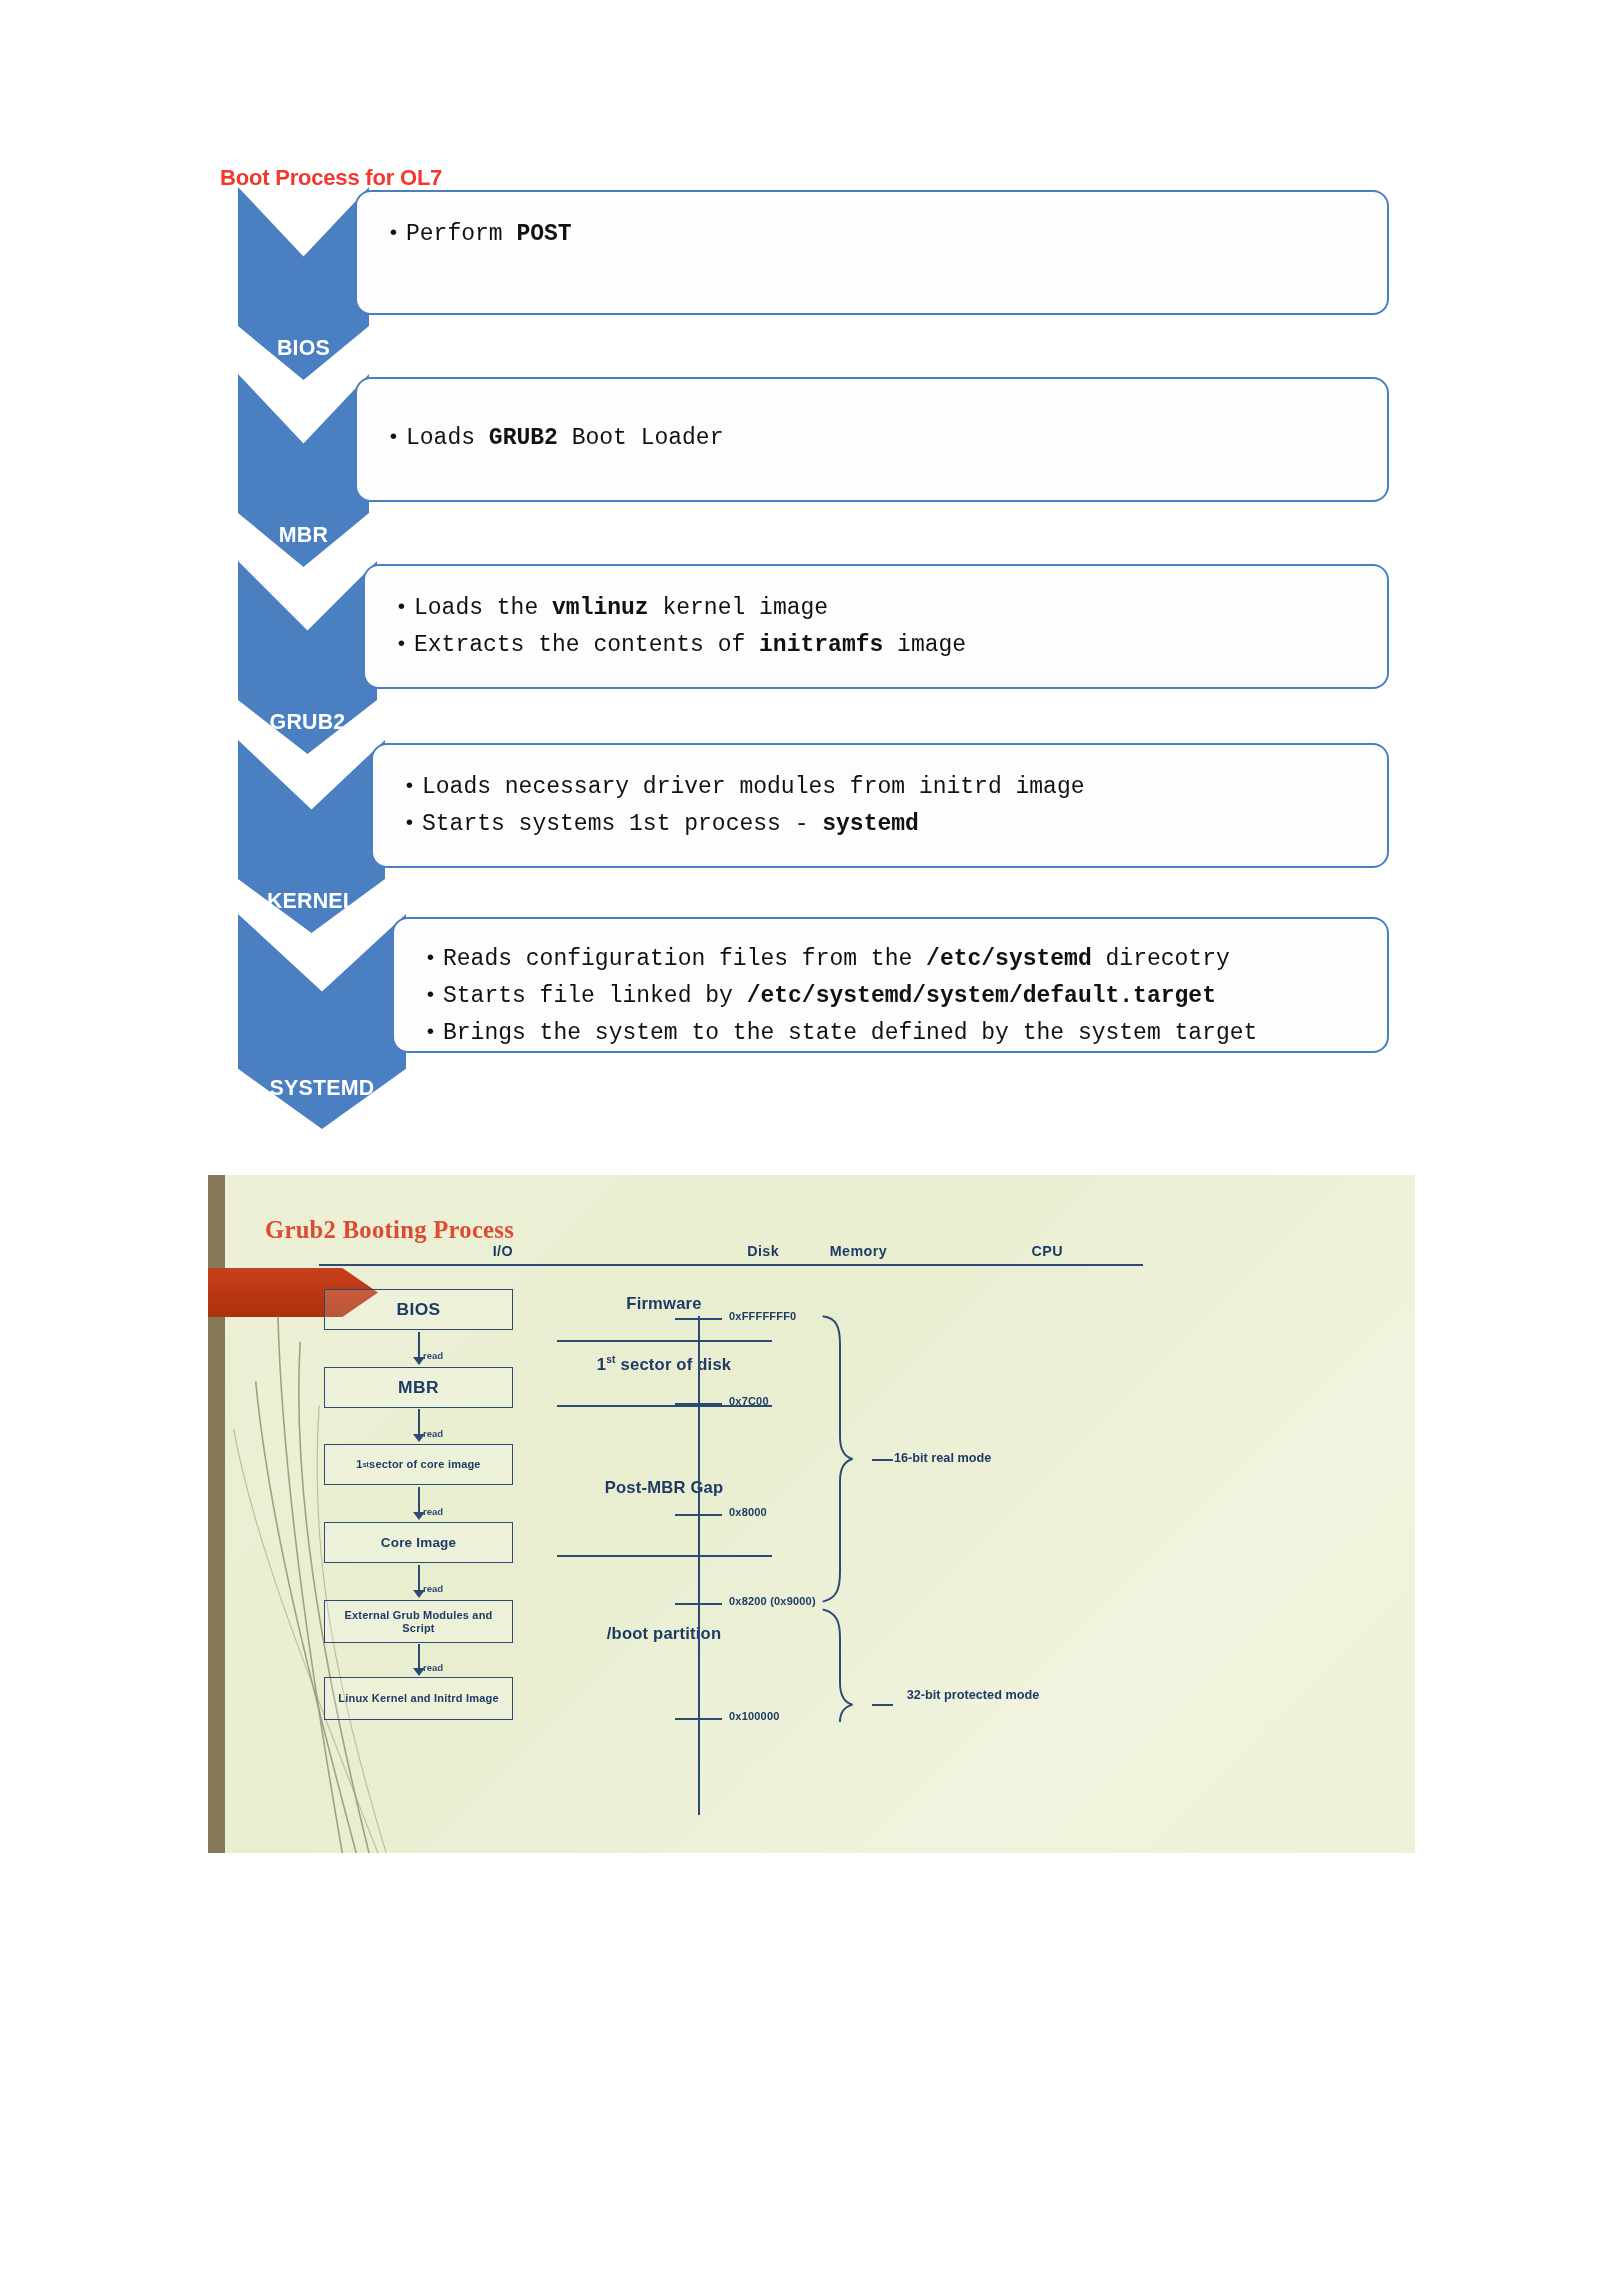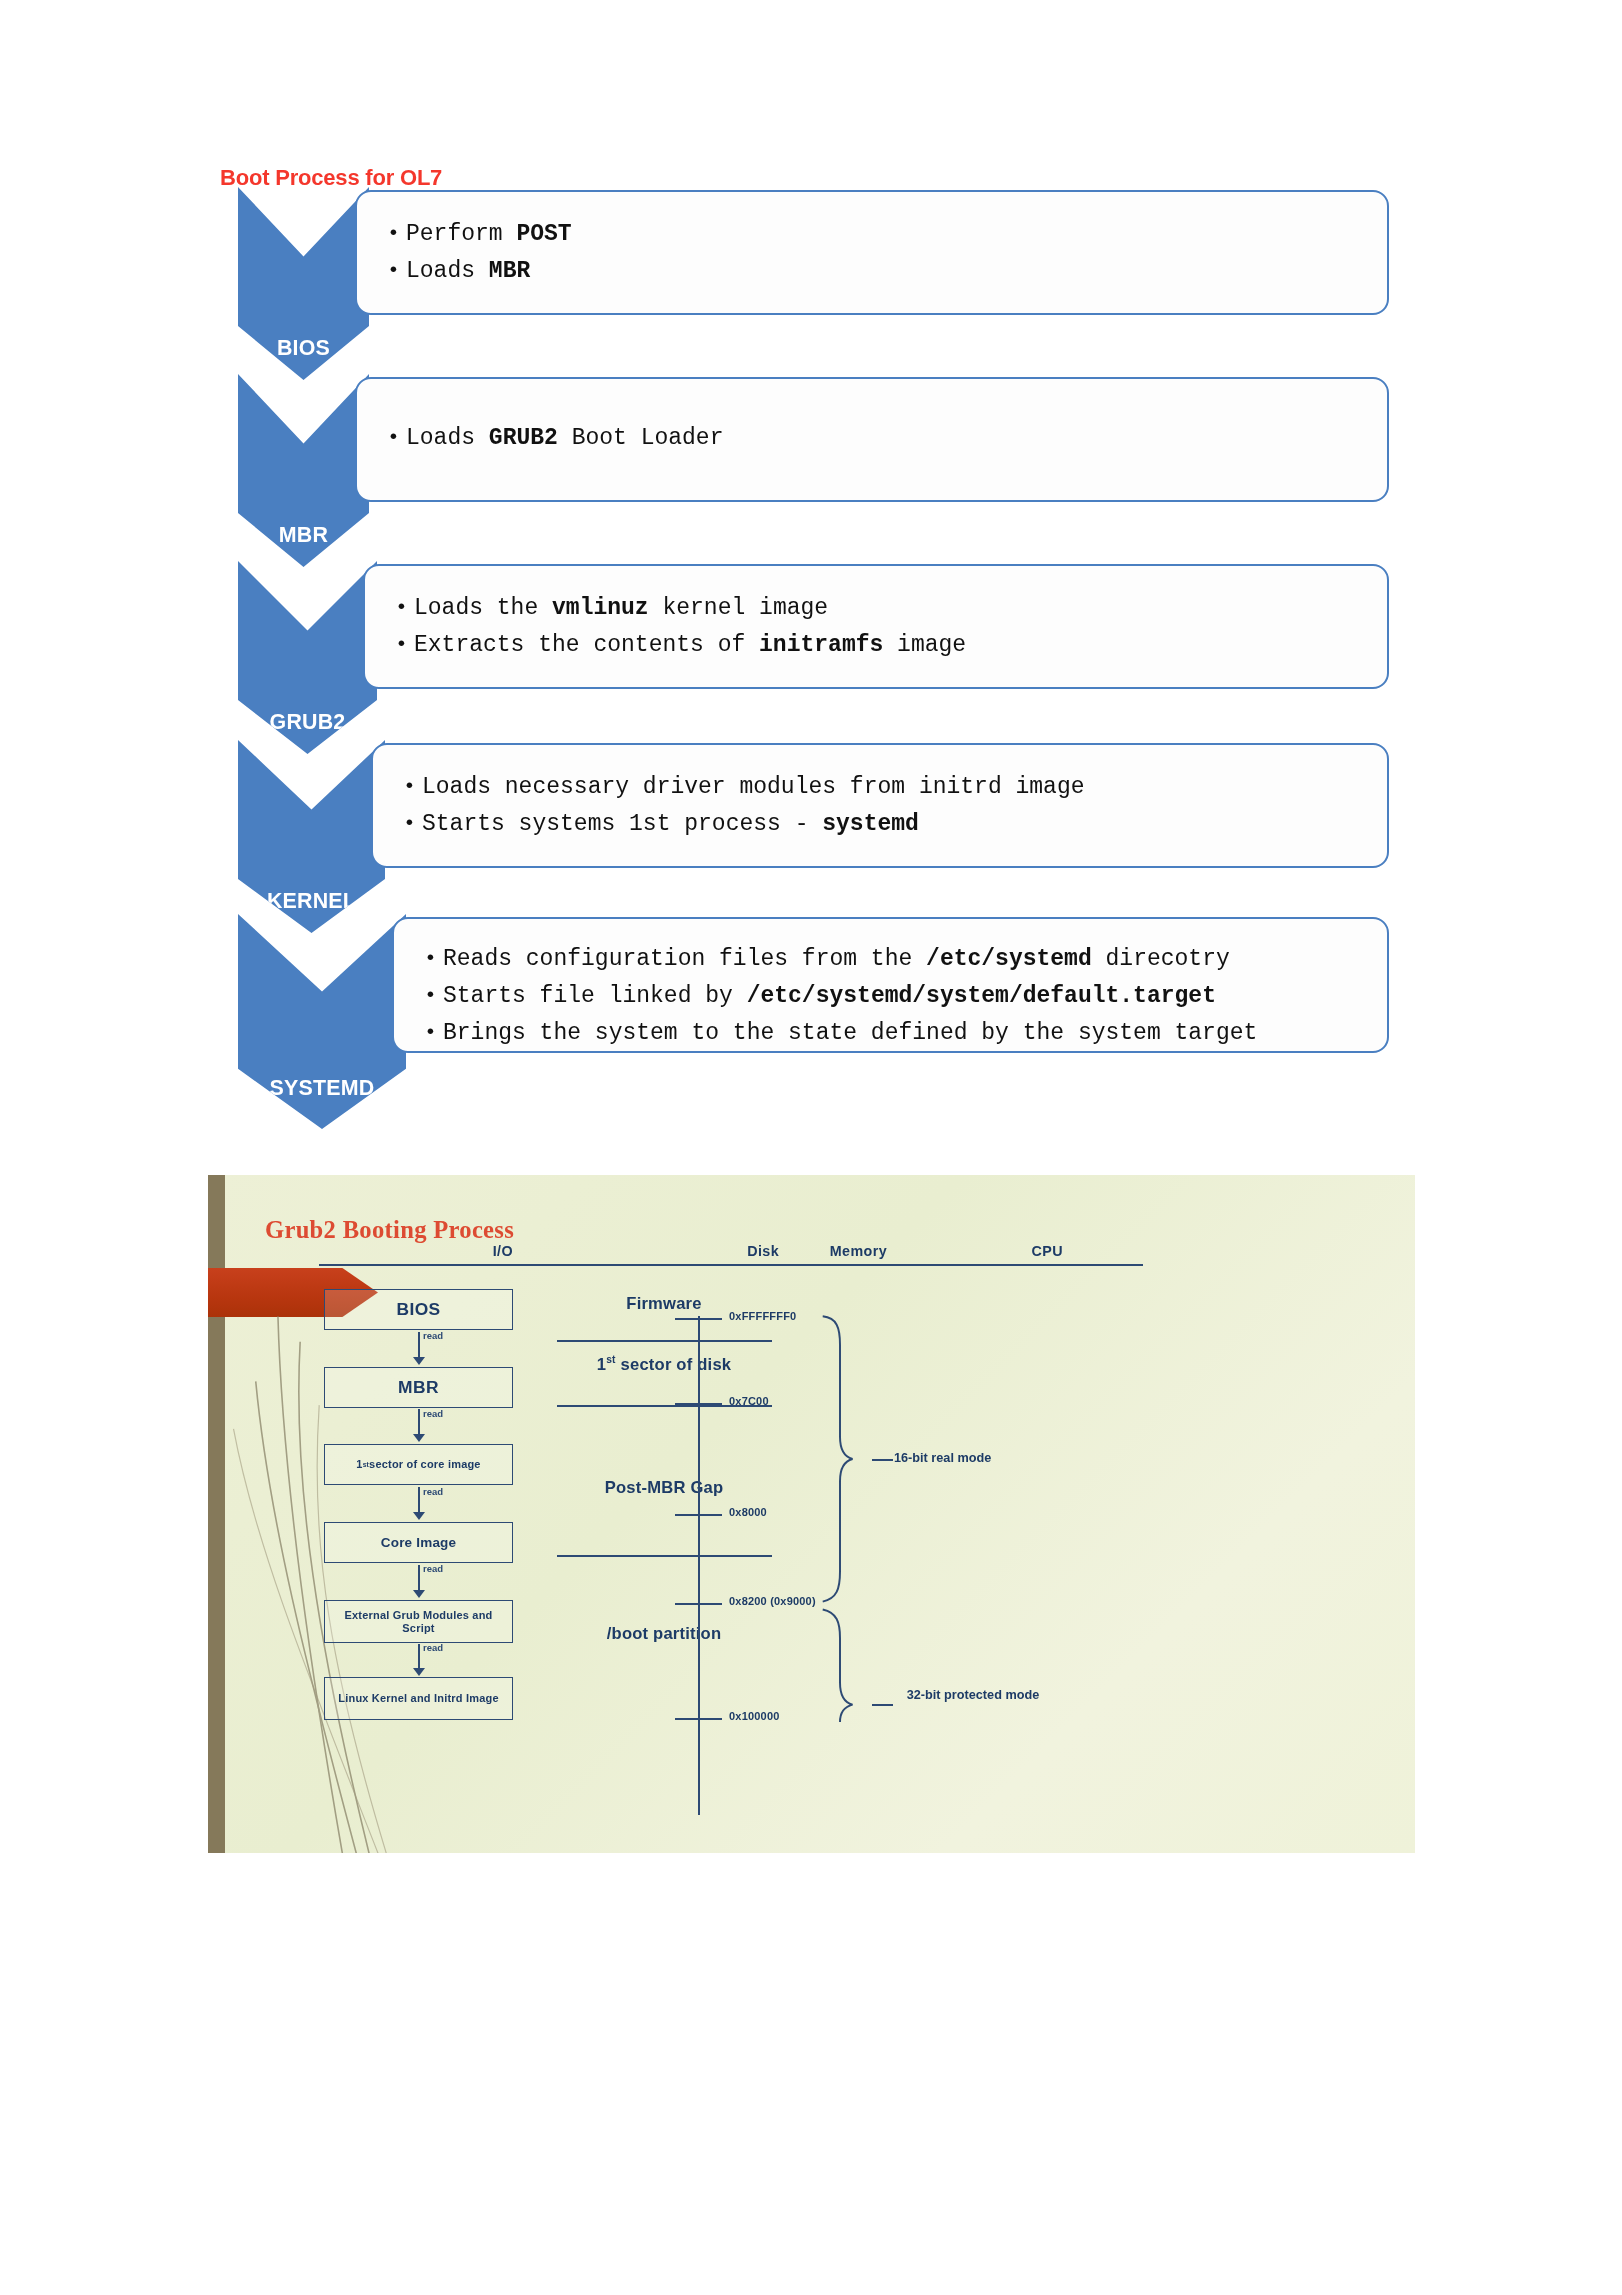--- a/index.html
+++ b/index.html
@@ -174,20 +174,21 @@
     border-right: 6.3px solid transparent;
     border-top: 8.7px solid #2d4a74;
   }
   .io-readlbl {
     position: absolute;
     left: 215px;
     font-size: 9.5px;
     font-weight: bold;
     color: #2d4a74;
     white-space: nowrap;
+    margin-top: 20px;
   }
 
   
   .disk-lbl {
     position: absolute;
     left: 341px;
     width: 230px;
     text-align: center;
     font-size: 16.6px;
     font-weight: bold;
@@ -252,21 +253,20 @@
 
 <div id="flow-title">Boot Process for OL7</div>
 
 <div class="flow-row" style="top:187px;height:198px">
   <div class="chev" style="width:131px;height:193px;padding-bottom:19px">
     <span class="chev-label">BIOS</span>
   </div>
   <div class="flow-box" style="left:117px;top:3.2px;width:1034px;height:125px;padding:24px 0 0 27px">
     <ul class="flow-list">
       <li><span><span>Perform </span><b>POST</b></span></li>
-      <li><span><span>Loads </span><b>MBR</b></span></li>
     </ul>
   </div>
 </div>
 
 <div class="flow-row" style="top:374px;height:198px">
   <div class="chev" style="width:131px;height:193px;padding-bottom:19px">
     <span class="chev-label">MBR</span>
   </div>
   <div class="flow-box" style="left:117px;top:3.2px;width:1034px;height:125px;padding:41px 0 0 27px">
     <ul class="flow-list">

